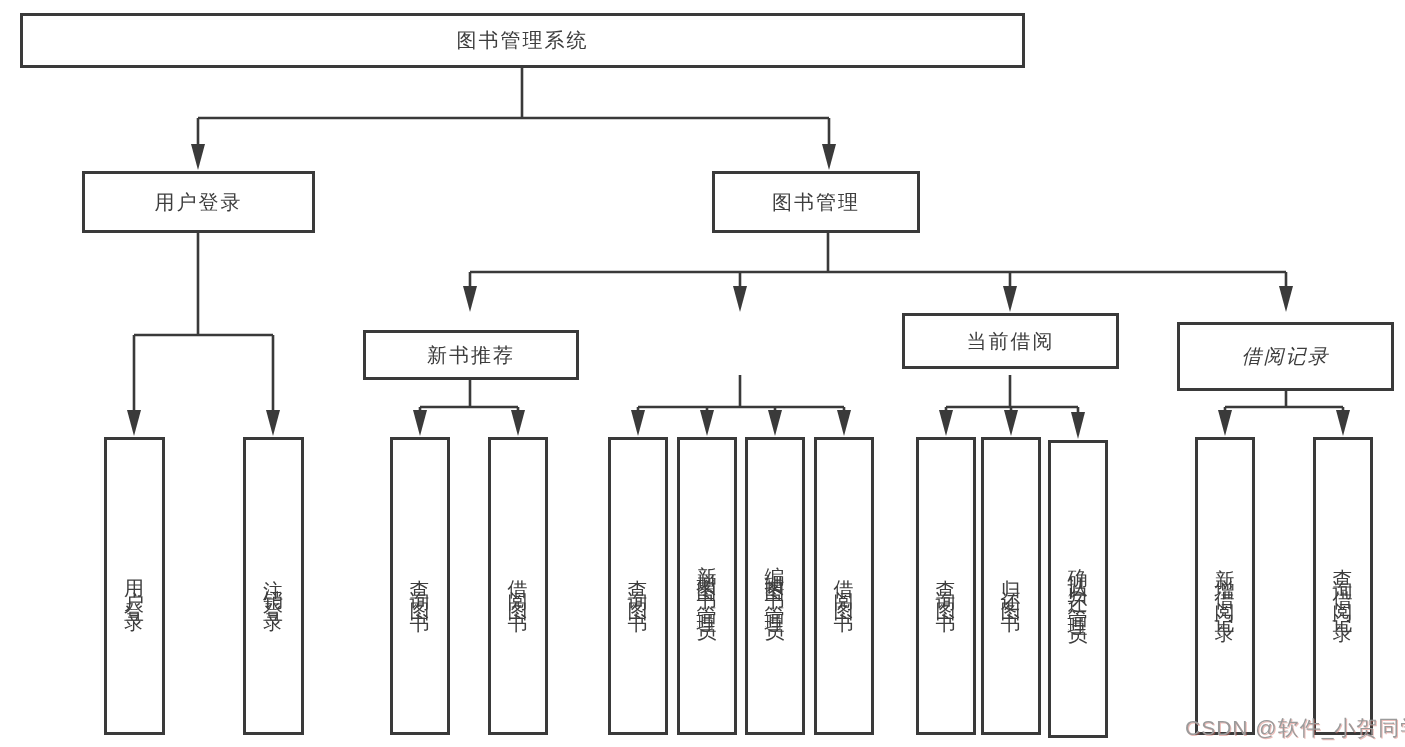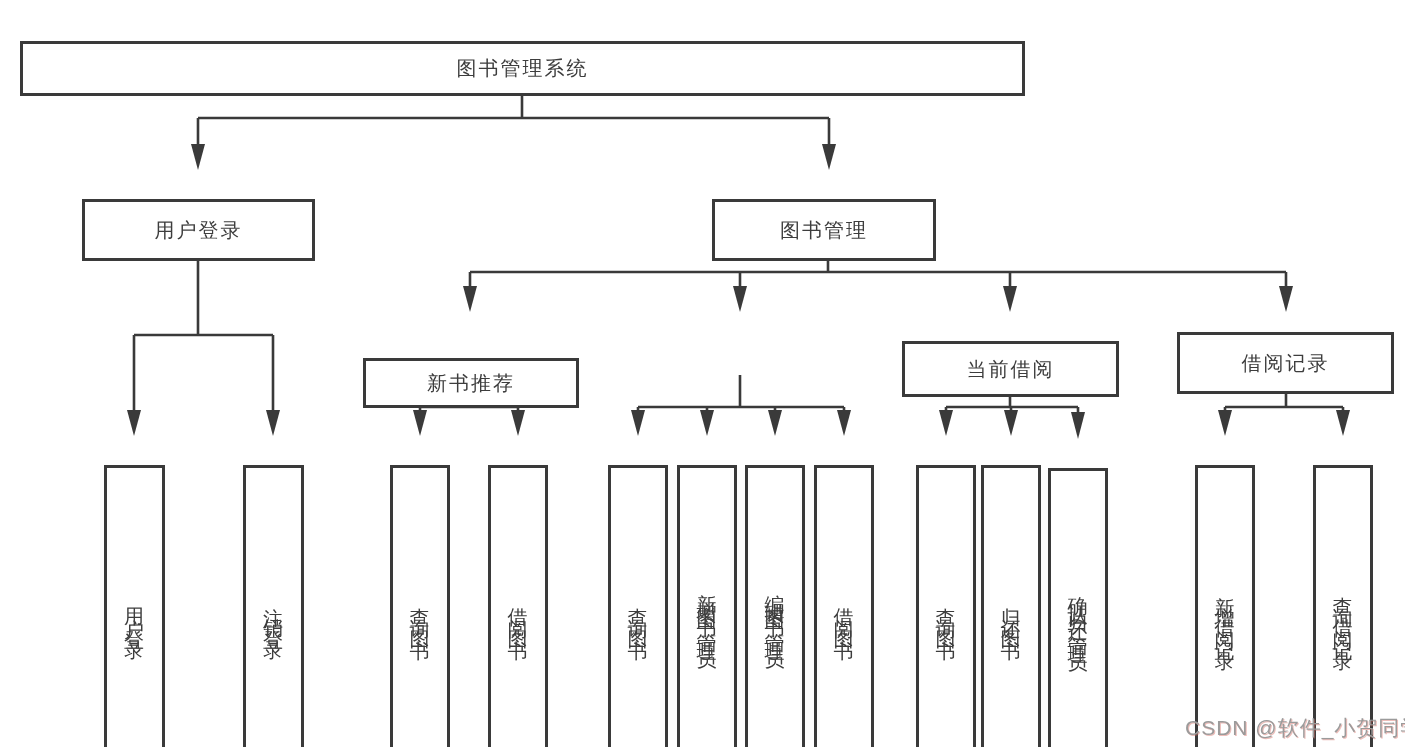--- a/index.html
+++ b/index.html
@@ -24,21 +24,20 @@
   }
   .node {
     position: absolute;
     box-sizing: border-box;
     border: 3px solid #3a3a3a;
     background: #ffffff;
     display: flex;
     align-items: center;
     justify-content: center;
     color: #3d3d3d;
-    margin-top: 28px;
   }
   .node.h span {
     font-size: 20px;
     letter-spacing: 2px;
     white-space: nowrap;
   }
   .node.v span {
     writing-mode: vertical-rl;
     text-orientation: mixed;
     font-size: 20px;
@@ -104,31 +103,31 @@
     </g>
   </svg>
 
   <div class="node h" style="left:20px; top:13px; width:1005px; height:55px;">
     <span>图书管理系统</span>
   </div>
 
   <div class="node h" style="left:82px; top:171px; width:233px; height:62px;">
     <span>用户登录</span>
   </div>
-  <div class="node h" style="left:712px; top:171px; width:224px; height:62px;">
+  <div class="node h" style="left:712px; top:171px; width:208px; height:62px;">
     <span>图书管理</span>
   </div>
 
   <div class="node h" style="left:363px; top:330px; width:216px; height:50px;align-items:center;">
     <span>新书推荐</span>
   </div>
   <div class="node h" style="left:902px; top:313px; width:217px; height:56px;">
     <span>当前借阅</span>
   </div>
-  <div class="node h" style="left:1177px; top:304px; width:217px; height:62px;">
+  <div class="node h" style="left:1177px; top:322px; width:217px; height:69px;font-style:italic;">
     <span>借阅记录</span>
   </div>
 
   <div class="node v" style="left:104px; top:437px; width:61px; height:298px;">
     <span>用户登录</span>
   </div>
   <div class="node v" style="left:243px; top:437px; width:61px; height:298px;">
     <span>注销登录</span>
   </div>
 

